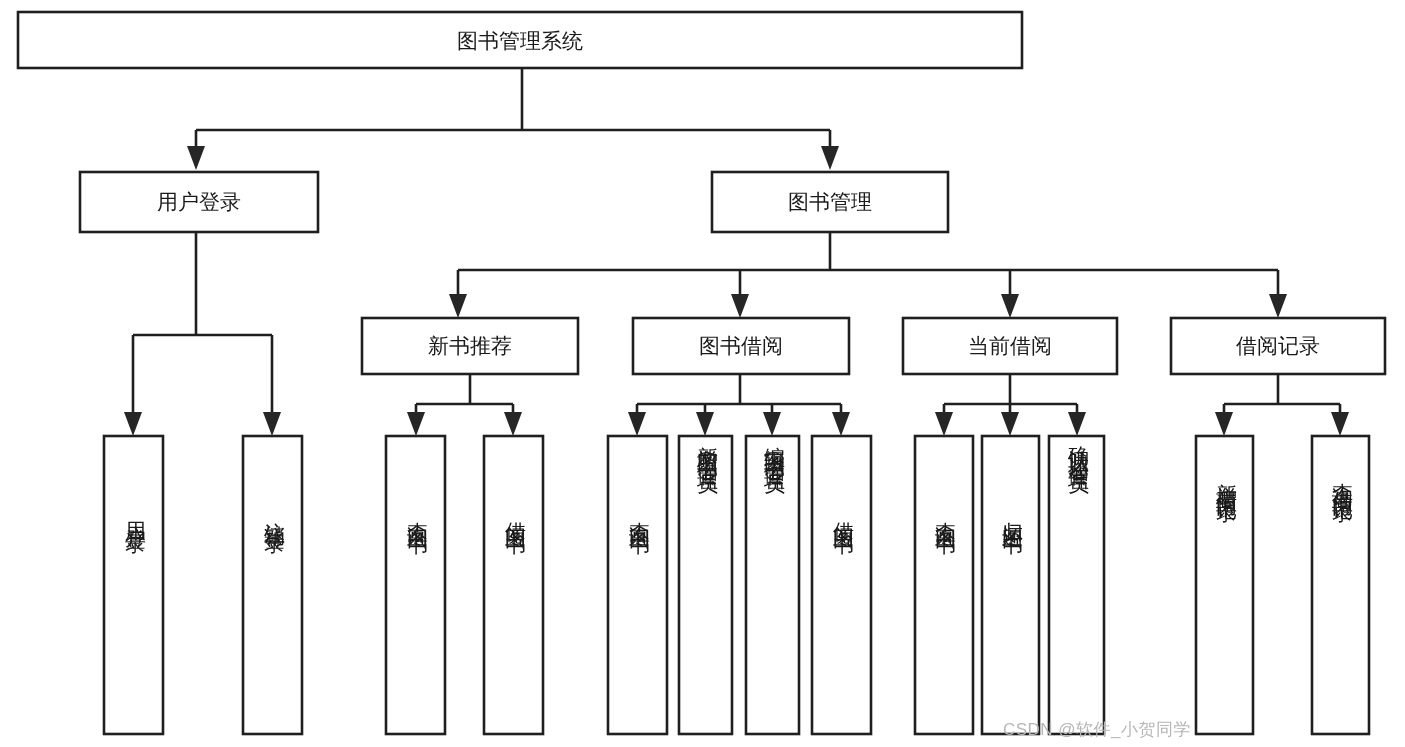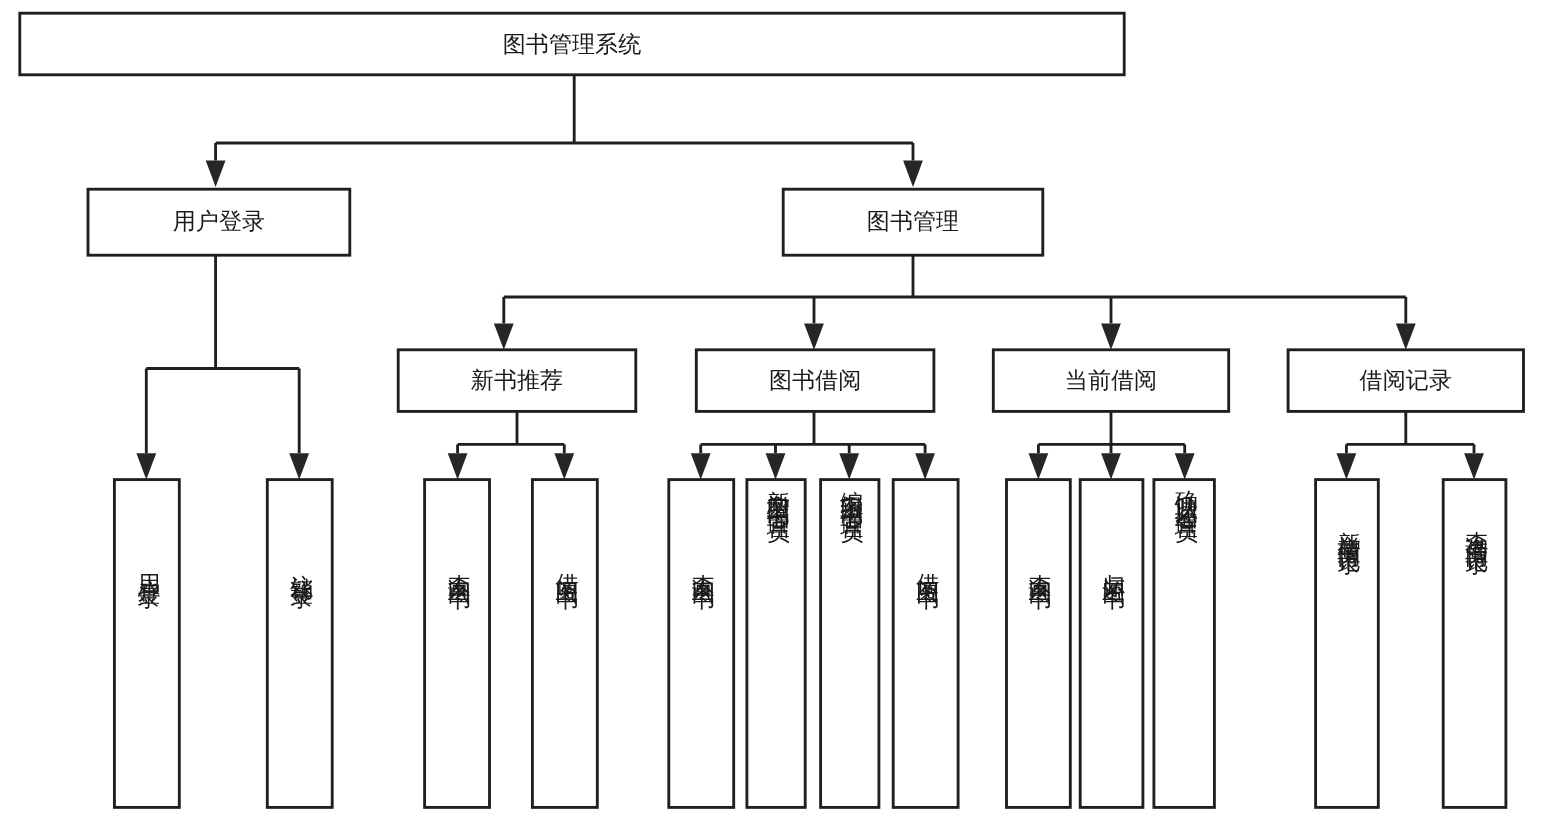--- a/index.html
+++ b/index.html
@@ -240,14 +240,15 @@
       <rect class="node-box" x="1196" y="436" width="57" height="298"></rect>
       <text class="node-label-v" x="1225" y="478">新增借阅记录</text>
     </g>
     <g>
       <rect class="node-box" x="1312" y="436" width="57" height="298"></rect>
       <text class="node-label-v" x="1341" y="478">查询借阅记录</text>
     </g>
 
   </svg>
 
+  <div class="watermark-text">CSDN @软件_小贺同学</div>
 
 </div>
 
 </body></html>

